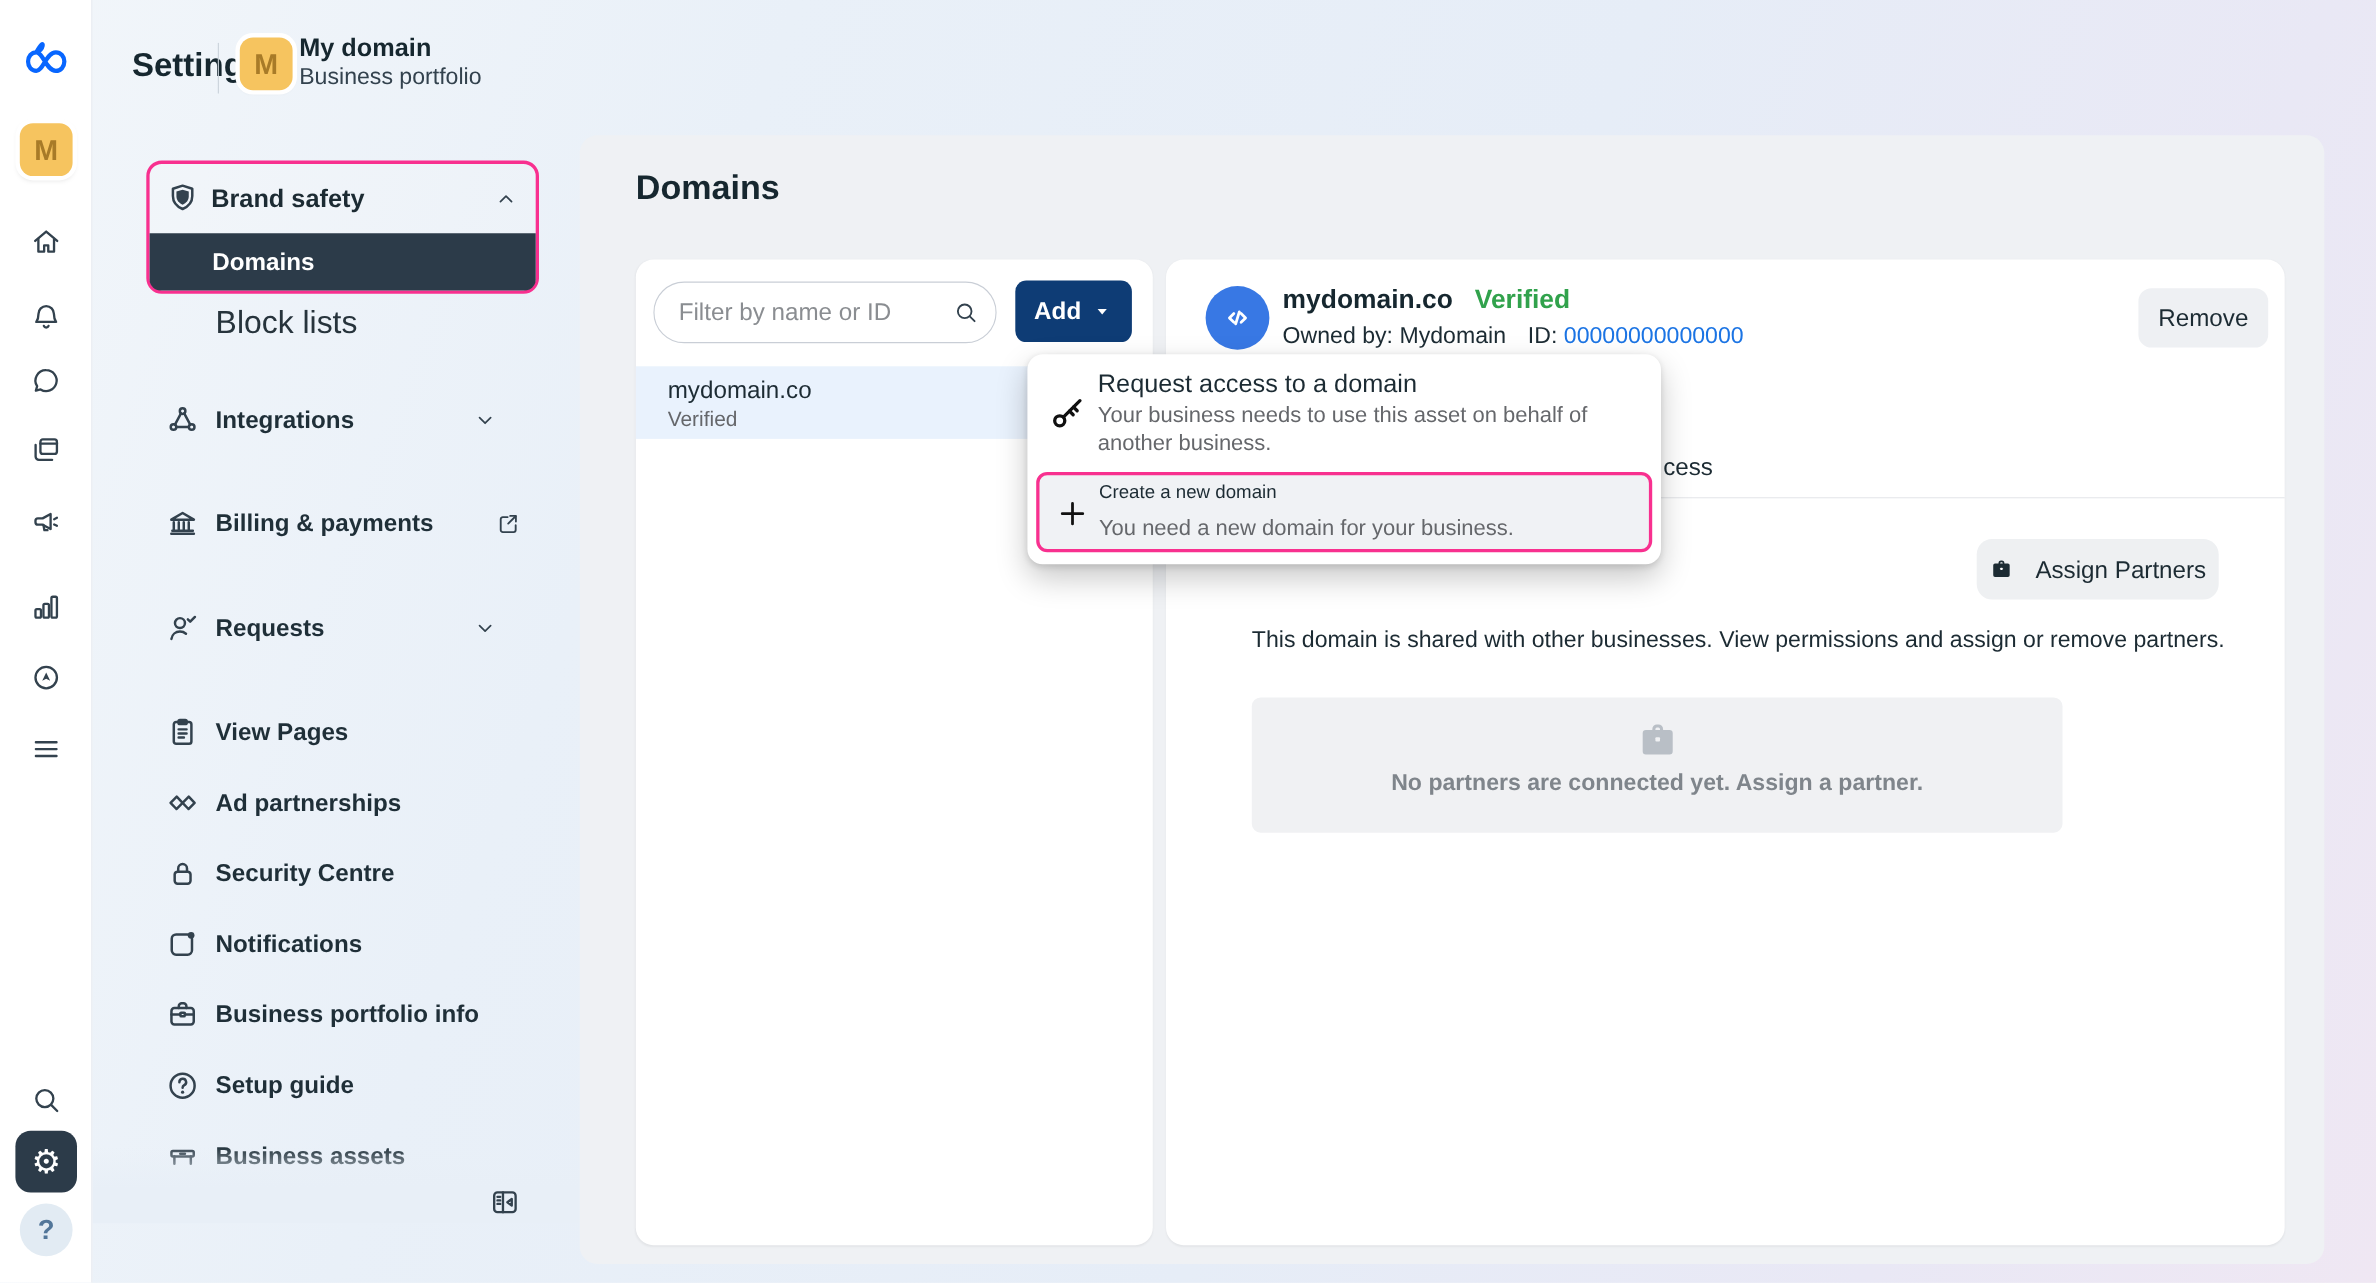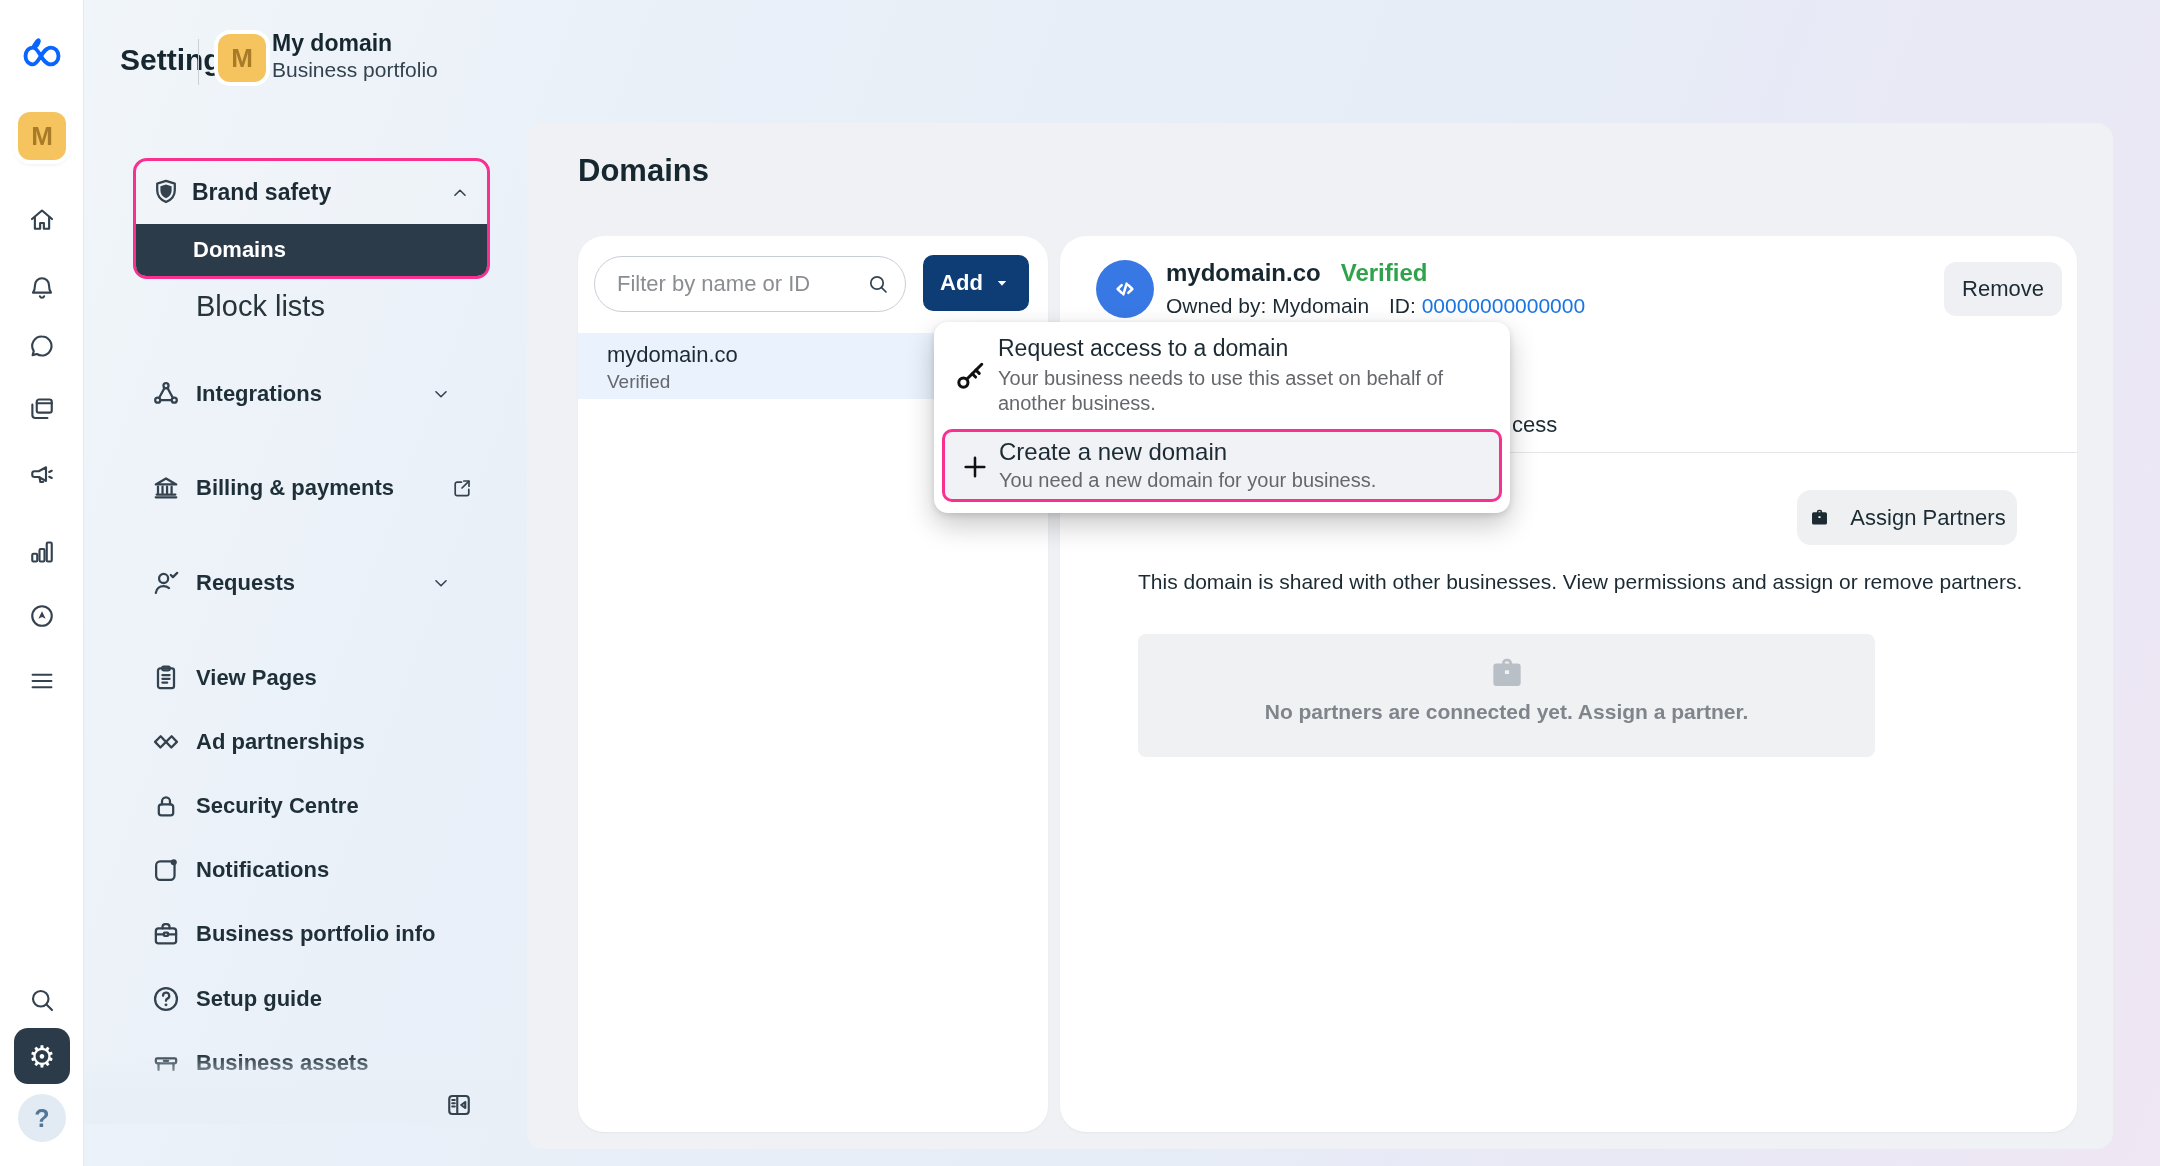--- a/index.html
+++ b/index.html
@@ -27,42 +27,42 @@
   #header { left:84px; top:0; width:2076px; height:123px; }
   #h-title { left:36px; top:43px; font-size:30px; font-weight:700; color:#16272f; }
   #h-div { left:114px; top:39px; width:1px; height:46px; background:#c9d2da; }
   #h-avatar { left:134px; top:34px; width:48px; height:48px; border-radius:12px; background:#f6c45f;
      color:#a87b28; font-size:26px; font-weight:700; display:flex; align-items:center; justify-content:center;
      box-shadow:0 0 0 4px #fff, 0 1px 4px rgba(0,0,0,.15); }
   #h-name { left:188px; top:30px; font-size:23px; font-weight:700; color:#16272f; }
   #h-type { left:188px; top:58px; font-size:21px; color:#33424e; }
 
   
-  #sidebar { left:84px; top:119px; width:443px; height:1043px; }
+  #sidebar { left:84px; top:107px; width:443px; height:1043px; }
   #pinkbox { left:49px; top:39px; width:357px; height:121px; border:3px solid #f8308f; border-radius:14px; background:rgba(255,255,255,.12); }
   #bs-row { position:relative; height:63px; }
   #bs-shield { position:absolute; left:14px; top:15px; }
   #bs-label { position:absolute; left:56px; top:0; line-height:63px; font-size:23px; font-weight:700; }
   #bs-chev { position:absolute; right:16px; top:21px; }
   #domains-row { position:absolute; left:0; right:0; bottom:0; height:52px; background:#2c3b49; border-radius:0 0 10px 10px; }
   #domains-row span { margin-left:57px; line-height:52px; font-size:22px; font-weight:700; color:#fff; display:inline-block; }
   #blocklists { left:112px; top:165px; height:44px; line-height:44px; font-size:29px; font-weight:500; color:#27343c; }
   .nav-item { position:absolute; left:66px; width:377px; height:44px; }
   .nav-item .nico { position:absolute; left:0; top:6px; }
   .nav-item .nlab { position:absolute; left:46px; top:0; line-height:44px; font-size:22px; font-weight:700; color:#1f2f38; white-space:nowrap; }
   .nav-item .tchev { position:absolute; left:280px; top:11px; }
   .nav-item .text-ext { position:absolute; left:300px; top:10px; }
   #nfade { left:0; top:935px; width:443px; height:70px;
      background:linear-gradient(to bottom, rgba(232,239,247,0) 0%, #e8eff7 55%, #e8eff7 100%); }
   #collapse-btn { left:360px; top:970px; }
 
   
   #main { left:527px; top:123px; width:1586px; height:1026px; background:#eff1f4; border-radius:16px; }
   #m-title { left:51px; top:30px; font-size:31px; font-weight:700; color:#16272f; }
-  .panel { position:absolute; background:#fff; border-radius:26px; box-shadow:0 1px 2px rgba(0,0,0,.05); }
+  .panel { position:absolute; background:#fff; border-radius:16px; box-shadow:0 1px 2px rgba(0,0,0,.05); }
   #listpanel { left:51px; top:113px; width:470px; height:896px; }
   #filter-wrap { position:absolute; left:16px; top:20px; width:312px; height:56px; }
   #filter-input { width:100%; height:100%; border:1.5px solid #c9ced6; border-radius:28px; padding:0 48px 0 22px;
      font-size:22px; font-family:"Liberation Sans",sans-serif; color:#1c2b33; background:#fff; outline:none; }
   #filter-input::placeholder { color:#8a8d91; }
   #filter-sicon { position:absolute; right:16px; top:16px; }
   #addbtn { position:absolute; left:345px; top:19px; width:106px; height:56px; background:#0e3c75; border-radius:10px;
      display:flex; align-items:center; justify-content:center; gap:9px; color:#fff; font-size:22px; font-weight:700; }
   #domrow { position:absolute; left:0; top:97px; width:470px; height:66px; background:#e9f2fd; }
   #domrow .rname { position:absolute; left:29px; top:9px; font-size:22px; color:#1c2b33; }
@@ -92,21 +92,21 @@
   
   #dropdown { left:934px; top:322px; width:576px; height:191px; background:#fff; border-radius:14px;
      box-shadow:0 12px 28px rgba(0,0,0,.22), 0 2px 6px rgba(0,0,0,.12); z-index:50; }
   .dd-item { position:absolute; }
   #dd1 { left:0; top:0; width:576px; height:107px; }
   #dd1 .dico { position:absolute; left:18px; top:34px; }
   #dd1 .dtitle { position:absolute; left:64px; top:13px; font-size:23px; color:#1c2b33; }
   #dd1 .ddesc { position:absolute; left:64px; top:44px; width:500px; font-size:20px; line-height:25px; color:#65676b; }
   #dd2 { left:8px; top:107px; width:560px; height:73px; background:#f0f2f5; border:3px solid #f8308f; border-radius:10px; }
   #dd2 .dico { position:absolute; left:14px; top:19px; }
-  #dd2 .dtitle { position:absolute; left:54px; top:6px; font-size:24px; color:#1c2b33; }
+  #dd2 .dtitle { position:absolute; left:54px; top:6px; font-size:17px; color:#1c2b33; }
   #dd2 .ddesc { position:absolute; left:54px; top:37px; font-size:20px; color:#65676b; white-space:nowrap; }
 </style>
 </head>
 <body>
 
 <div id="rail" class="abs">
   <div class="rail-ic" style="top:34px;">
     <svg width="44" height="44" viewBox="0 0 24 24">
         <path d="M3 12c0-2.6 1.7-4.6 4.1-4.6 3.4 0 5-9 0 0 3.4 0 4.9 9.2 9.7 9.2 2.4 0 4.2-2 4.2-4.6s-1.8-4.6-4.2-4.6c-4.8 0-6.3 9.2-9.7 9.2C4.7 16.6 3 14.6 3 12z" fill="none" stroke="#0866ff" stroke-width="2.1" stroke-linecap="round"></path>
       </svg>

